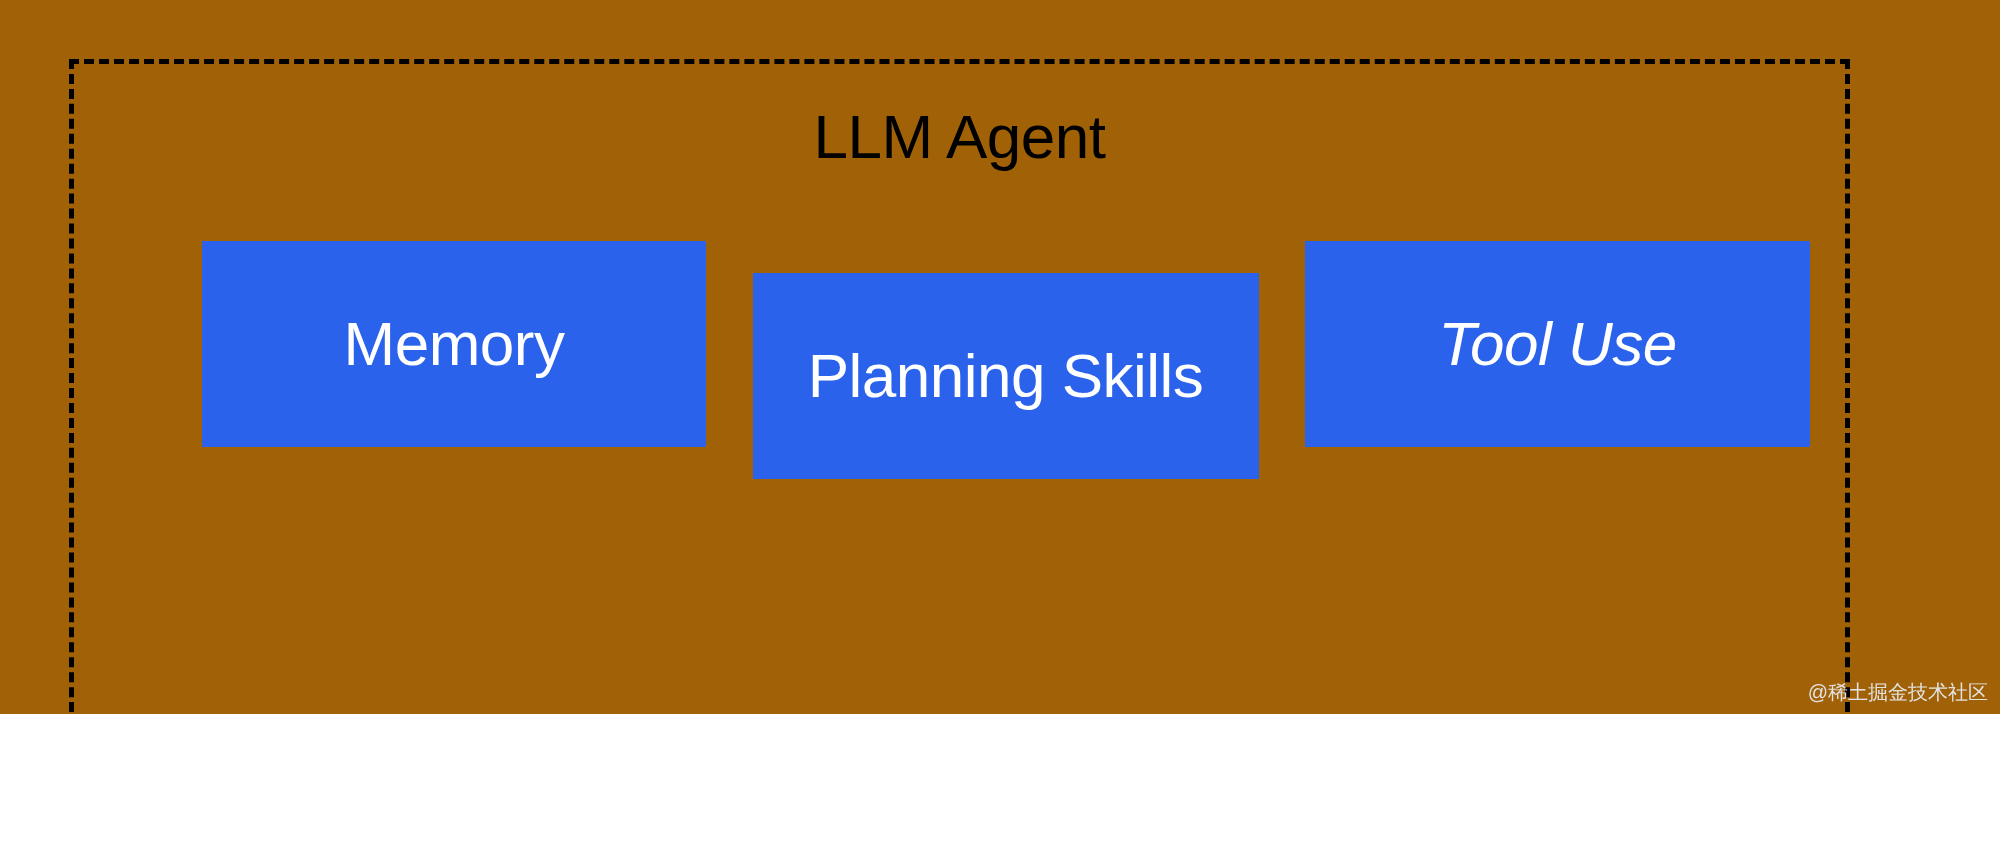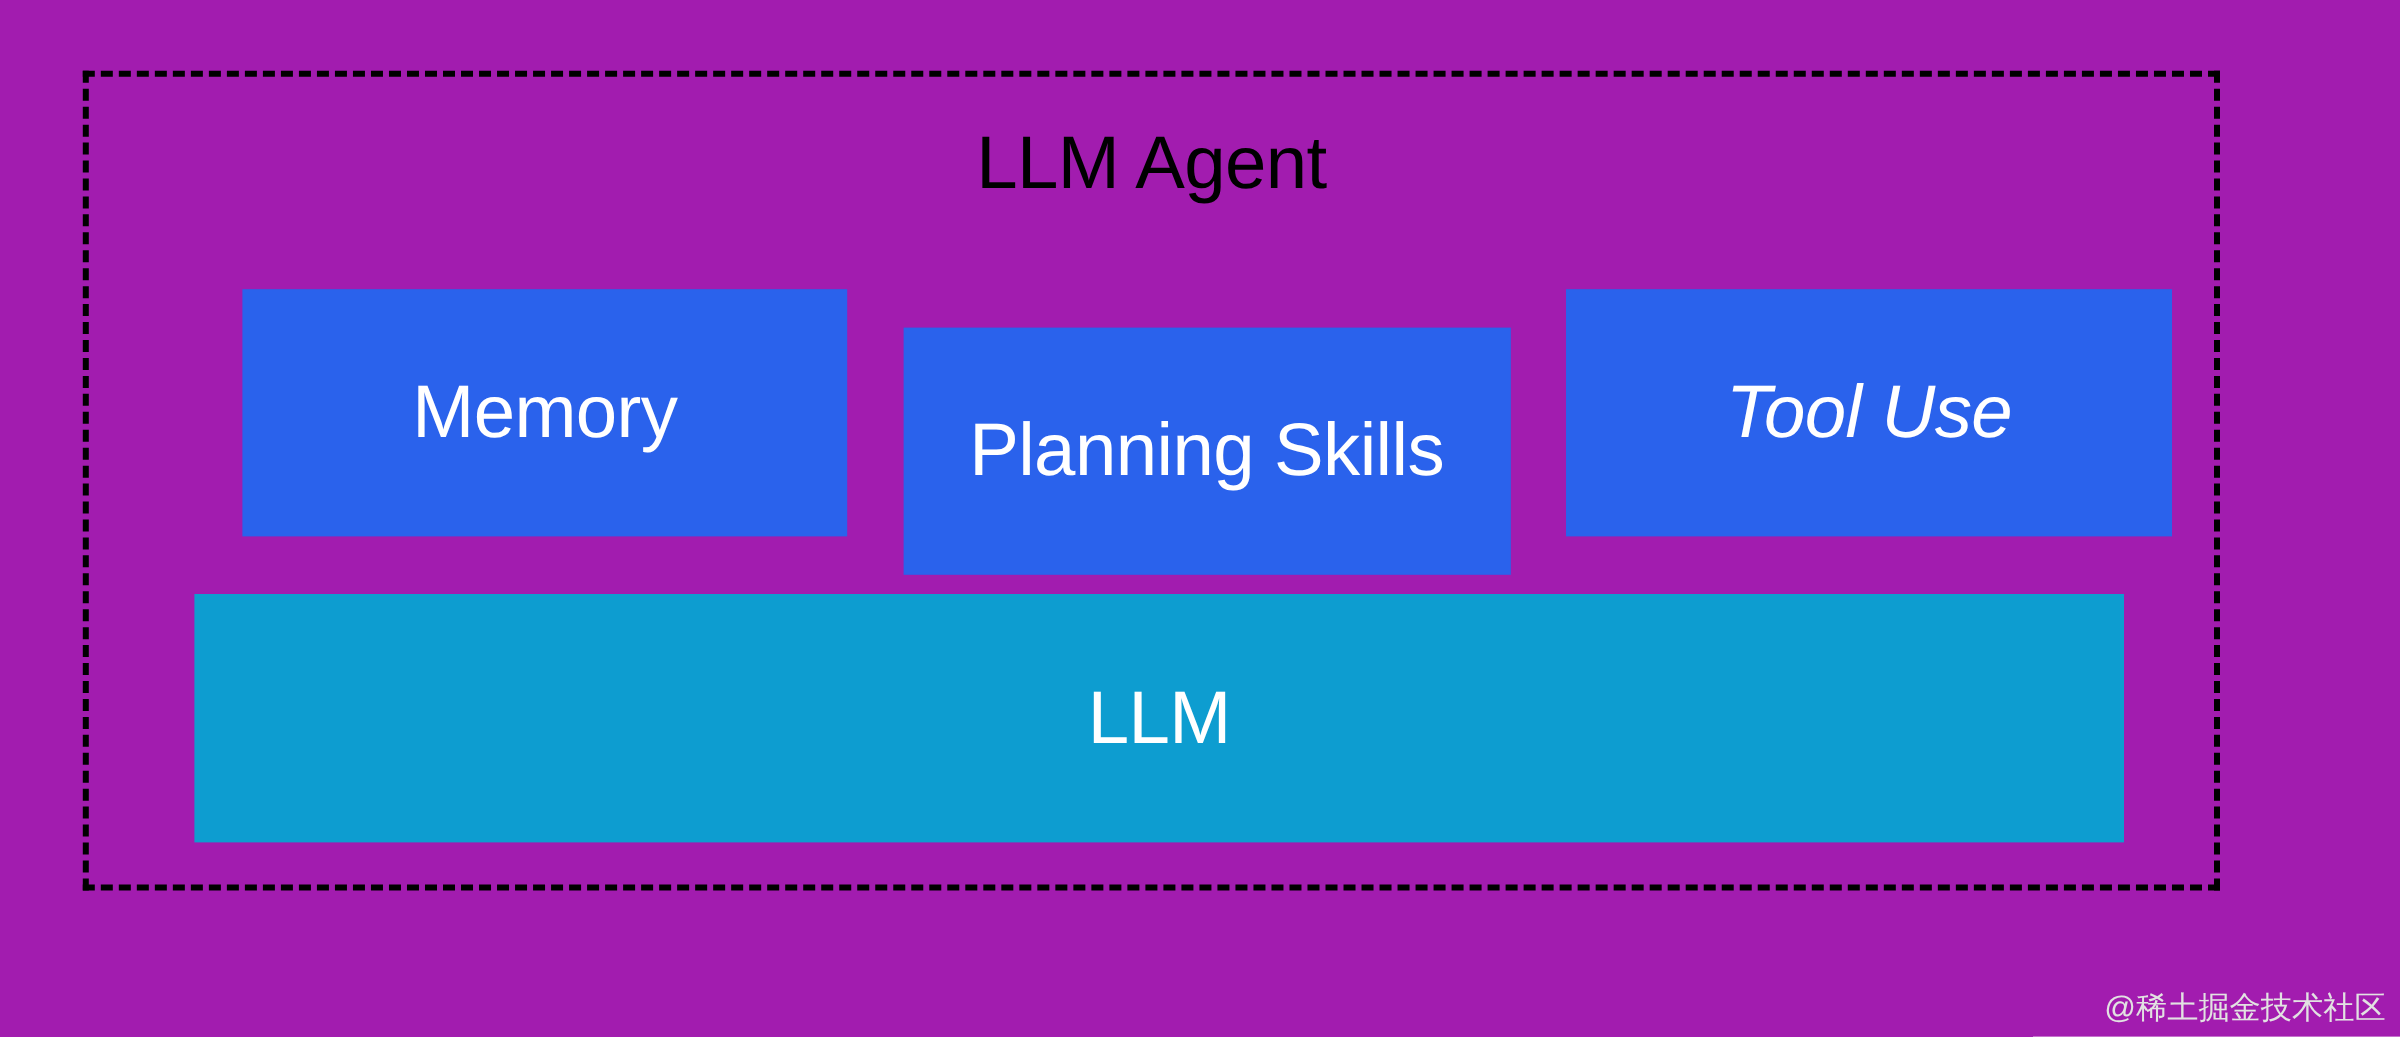--- a/index.html
+++ b/index.html
@@ -94,31 +94,31 @@
     font-weight: 400;
     letter-spacing: -0.5px;
     white-space: nowrap;
   }
 
   
   #watermark {
     position: absolute;
     right: 12px;
     bottom: 12px;
-    font-size: 26px;
+    font-size: 20px;
     line-height: 1;
     color: #e2e2e2;
     white-space: nowrap;
     user-select: none;
   }
 </style>
 </head>
 <body>
 
-<div id="canvas" style="width: 2000px; height: 864px; background-color: #a21caf;">
+<div id="canvas" style="width: 2000px; height: 714px; background-color: #a16207;">
 
   <div id="agent-container" style="border-color: rgb(0, 0, 0); border-width: 5px; border-style: dashed;">
 
     <div id="agent-title" style="color: rgb(0, 0, 0);">LLM Agent</div>
 
     <div id="capability-row">
 
       <div class="capability-box box-memory" style="background-color: rgb(42, 98, 236); color: rgb(255, 255, 255);">
         <span>Memory</span>
       </div>
@@ -126,21 +126,18 @@
       <div class="capability-box box-planning" style="background-color: rgb(42, 98, 236); color: rgb(255, 255, 255); margin-top: 32px;">
         <span>Planning Skills</span>
       </div>
 
       <div class="capability-box box-tooluse" style="background-color: rgb(42, 98, 236); color: rgb(255, 255, 255);">
         <span>Tool Use</span>
       </div>
 
     </div>
 
-    <div id="foundation-bar" style="background-color: rgb(13, 157, 208); color: rgb(255, 255, 255);">
-      <span>LLM</span>
-    </div>
 
   </div>
 
   <div id="watermark" style="color: rgb(226, 226, 226);">@稀土掘金技术社区</div>
 
 </div>
 
 </body></html>

